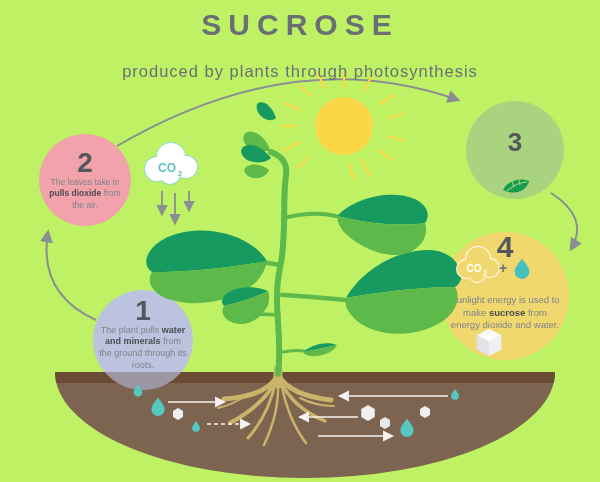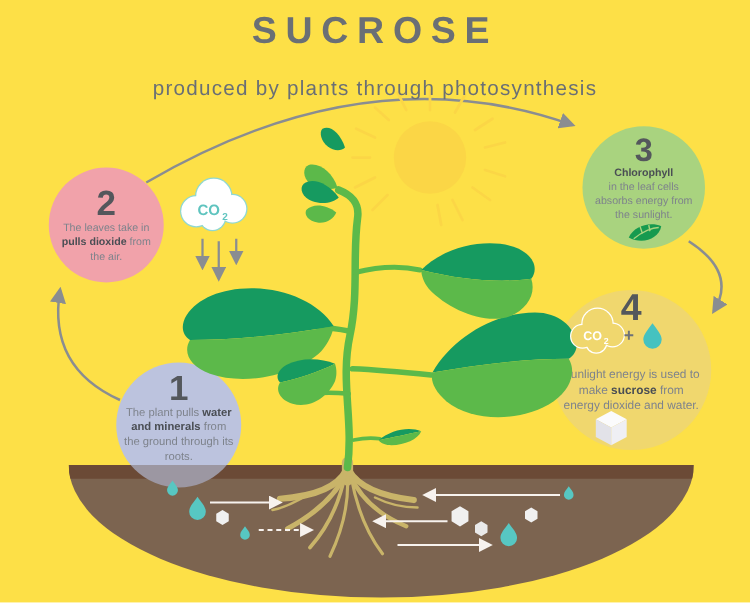--- a/index.html
+++ b/index.html
@@ -1,17 +1,17 @@
 <!DOCTYPE html>
 <html><head>
 <meta charset="utf-8">
 <style>
   html,body{margin:0;padding:0;background:#fff;}
   #stage{
-    position:relative;width:600px;height:482px;overflow:hidden;background:#fde047;
+    position:relative;width:600px;height:482px;overflow:hidden;background:#bef264;
     font-family:"Liberation Sans", sans-serif;
   }
   .header{position:absolute;top:8px;left:0;width:100%;text-align:center;z-index:3;}
   .title{font-size:30px;font-weight:bold;letter-spacing:7px;color:#6a6f75;margin:0;}
   .subtitle{font-size:16.5px;letter-spacing:1px;color:#6a6f75;margin-top:20px;}
 
   .circle{
     position:absolute;border-radius:50%;
     display:flex;flex-direction:column;align-items:center;justify-content:center;
     text-align:center;color:#7e838c;z-index:1;
@@ -51,21 +51,20 @@
     <div class="subtitle">produced by plants through photosynthesis</div>
   </div>
 
   <div id="c2" class="circle" style="background-color: rgb(241, 162, 170);">
     <div class="num">2</div>
     <div class="body"><span>The leaves take in </span><b>pulls dioxide</b><span> from the air.</span></div>
   </div>
 
   <div id="c3" class="circle" style="background-color: rgb(169, 211, 127);">
     <div class="num">3</div>
-    <div class="body"><span class="boldline">Chlorophyll</span><span>in the leaf cells absorbs energy from the sunlight.</span></div>
     <div class="spacer" style="height:16px"></div>
   </div>
 
   <div id="c4" class="circle" style="background-color: rgb(240, 215, 110);">
     <div class="num">4</div>
     <div class="spacer" style="height:32px"></div>
     <div class="body"><span>Sunlight energy is used to make </span><b>sucrose</b><span> from energy dioxide and water.</span></div>
     <div class="spacer" style="height:28px"></div>
   </div>
 

